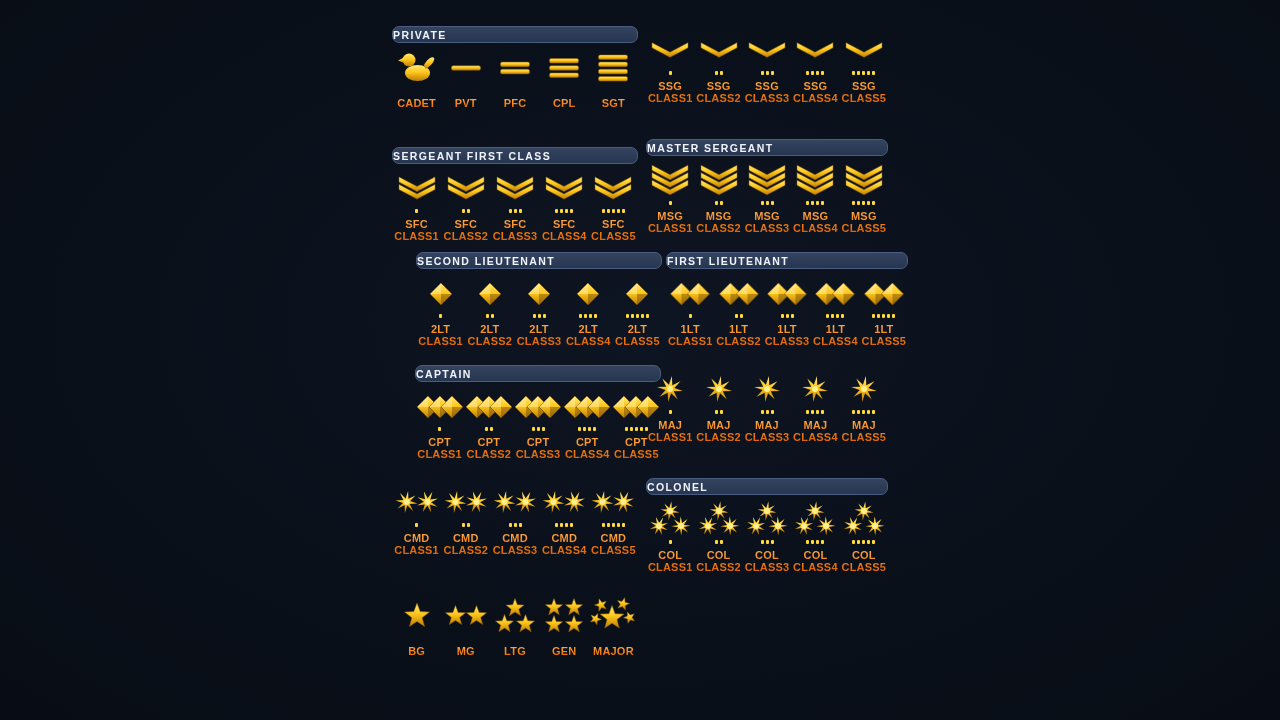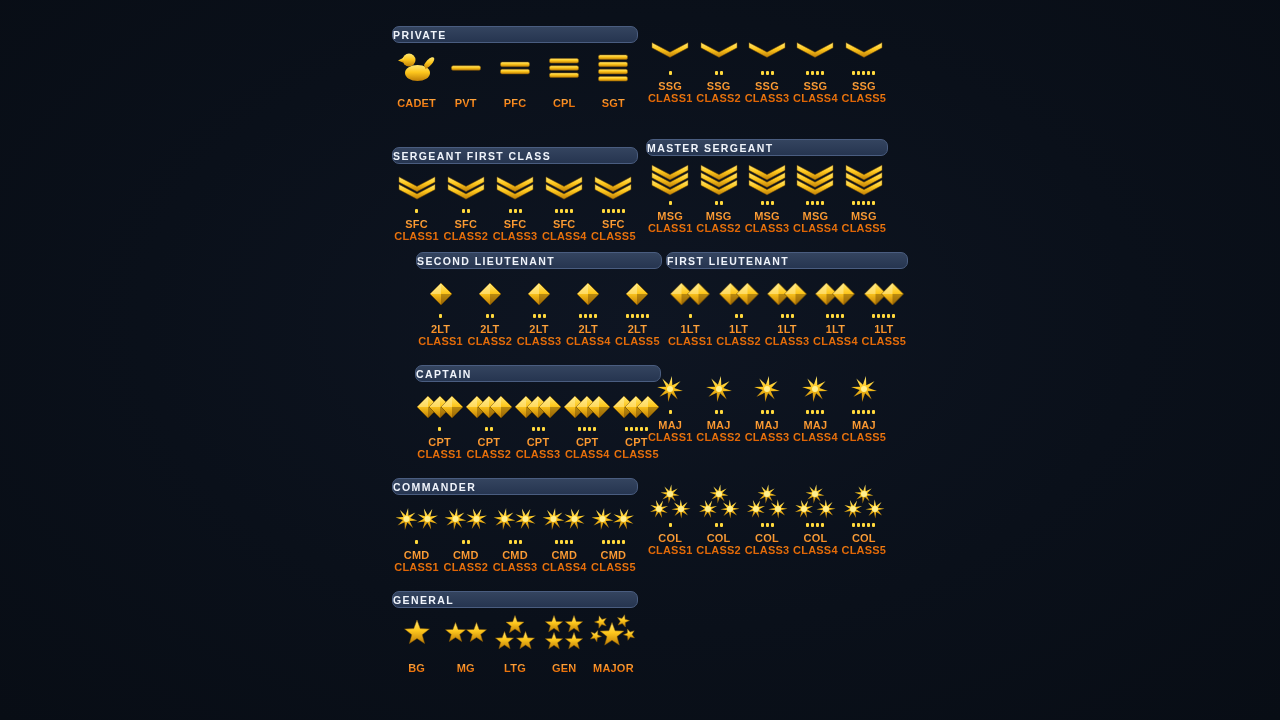--- a/index.html
+++ b/index.html
@@ -815,23 +815,20 @@
           </div>
           <div class="lbl">
             <span>MAJ</span>
             <span>CLASS5</span>
           </div>
         </div>
       </div>
   </section>
 
   <section class="sec" style="left: 392px; top: 478px; width: 246px;">
-    <div class="hdr">
-      <span class="hdr-t">COMMANDER</span>
-    </div>
     <div class="cells">
         <div class="cell">
           <div class="ic">
             <svg width="46" height="38" viewBox="0 0 46 38">
               <polygon points="14.1,7.1 14.4,14.8 21.4,11.5 16.1,17.1 23.4,19.6 15.7,19.9 19.0,26.9 13.4,21.6 10.9,28.9 10.6,21.2 3.6,24.5 8.9,18.9 1.6,16.4 9.3,16.1 6.0,9.1 11.6,14.4" fill="url(#goldG)"></polygon>
           <circle cx="12.5" cy="18" r="3" fill="#ffef8f"></circle>
               <polygon points="38.3,8.1 36.3,15.5 43.9,14.4 37.2,18.2 43.4,22.8 36.0,20.8 37.1,28.4 33.3,21.7 28.7,27.9 30.7,20.5 23.1,21.6 29.8,17.8 23.6,13.2 31.0,15.2 29.9,7.6 33.7,14.3" fill="url(#goldG)"></polygon>
           <circle cx="33.5" cy="18" r="3" fill="#ffef8f"></circle>
             </svg>
           </div>
@@ -918,20 +915,23 @@
           </div>
           <div class="lbl">
             <span>CMD</span>
             <span>CLASS5</span>
           </div>
         </div>
       </div>
   </section>
 
   <section class="sec" style="left: 646px; top: 478px; width: 242px;">
+    <div class="hdr">
+      <span class="hdr-t">COLONEL</span>
+    </div>
     <div class="cells">
         <div class="cell">
           <div class="ic">
             <svg width="46" height="38" viewBox="0 0 46 38">
               <polygon points="24.4,0.6 24.7,7.2 30.6,4.4 26.1,9.2 32.4,11.4 25.8,11.7 28.6,17.6 23.8,13.1 21.6,19.4 21.3,12.8 15.4,15.6 19.9,10.8 13.6,8.6 20.2,8.3 17.4,2.4 22.2,6.9" fill="url(#goldG)"></polygon>
           <circle cx="23" cy="10" r="3" fill="#ffef8f"></circle>
               <polygon points="16.1,16.4 14.4,22.9 21.0,21.9 15.2,25.2 20.6,29.1 14.1,27.4 15.1,34.0 11.8,28.2 7.9,33.6 9.6,27.1 3.0,28.1 8.8,24.8 3.4,20.9 9.9,22.6 8.9,16.0 12.2,21.8" fill="url(#goldG)"></polygon>
           <circle cx="12" cy="25" r="3" fill="#ffef8f"></circle>
               <polygon points="40.5,18.0 36.9,23.7 43.5,24.7 37.0,26.1 41.0,31.5 35.3,27.9 34.3,34.5 32.9,28.0 27.5,32.0 31.1,26.3 24.5,25.3 31.0,23.9 27.0,18.5 32.7,22.1 33.7,15.5 35.1,22.0" fill="url(#goldG)"></polygon>
           <circle cx="34" cy="25" r="3" fill="#ffef8f"></circle>
@@ -1028,23 +1028,20 @@
           </div>
           <div class="lbl">
             <span>COL</span>
             <span>CLASS5</span>
           </div>
         </div>
       </div>
   </section>
 
   <section class="sec" style="left: 392px; top: 591px; width: 246px;">
-    <div class="hdr">
-      <span class="hdr-t">GENERAL</span>
-    </div>
     <div class="cells">
         <div class="cell">
           <div class="ic">
             <svg width="46" height="38" viewBox="0 0 46 38">
               <polygon points="23.0,6.0 26.2,14.6 35.4,15.0 28.2,20.7 30.6,29.5 23.0,24.5 15.4,29.5 17.8,20.7 10.6,15.0 19.8,14.6" fill="url(#goldG)" stroke="#8a5c04" stroke-width="0.5"></polygon>
             </svg>
           </div>
           <div class="dots"></div>
           <div class="lbl">
             <span>BG</span>

